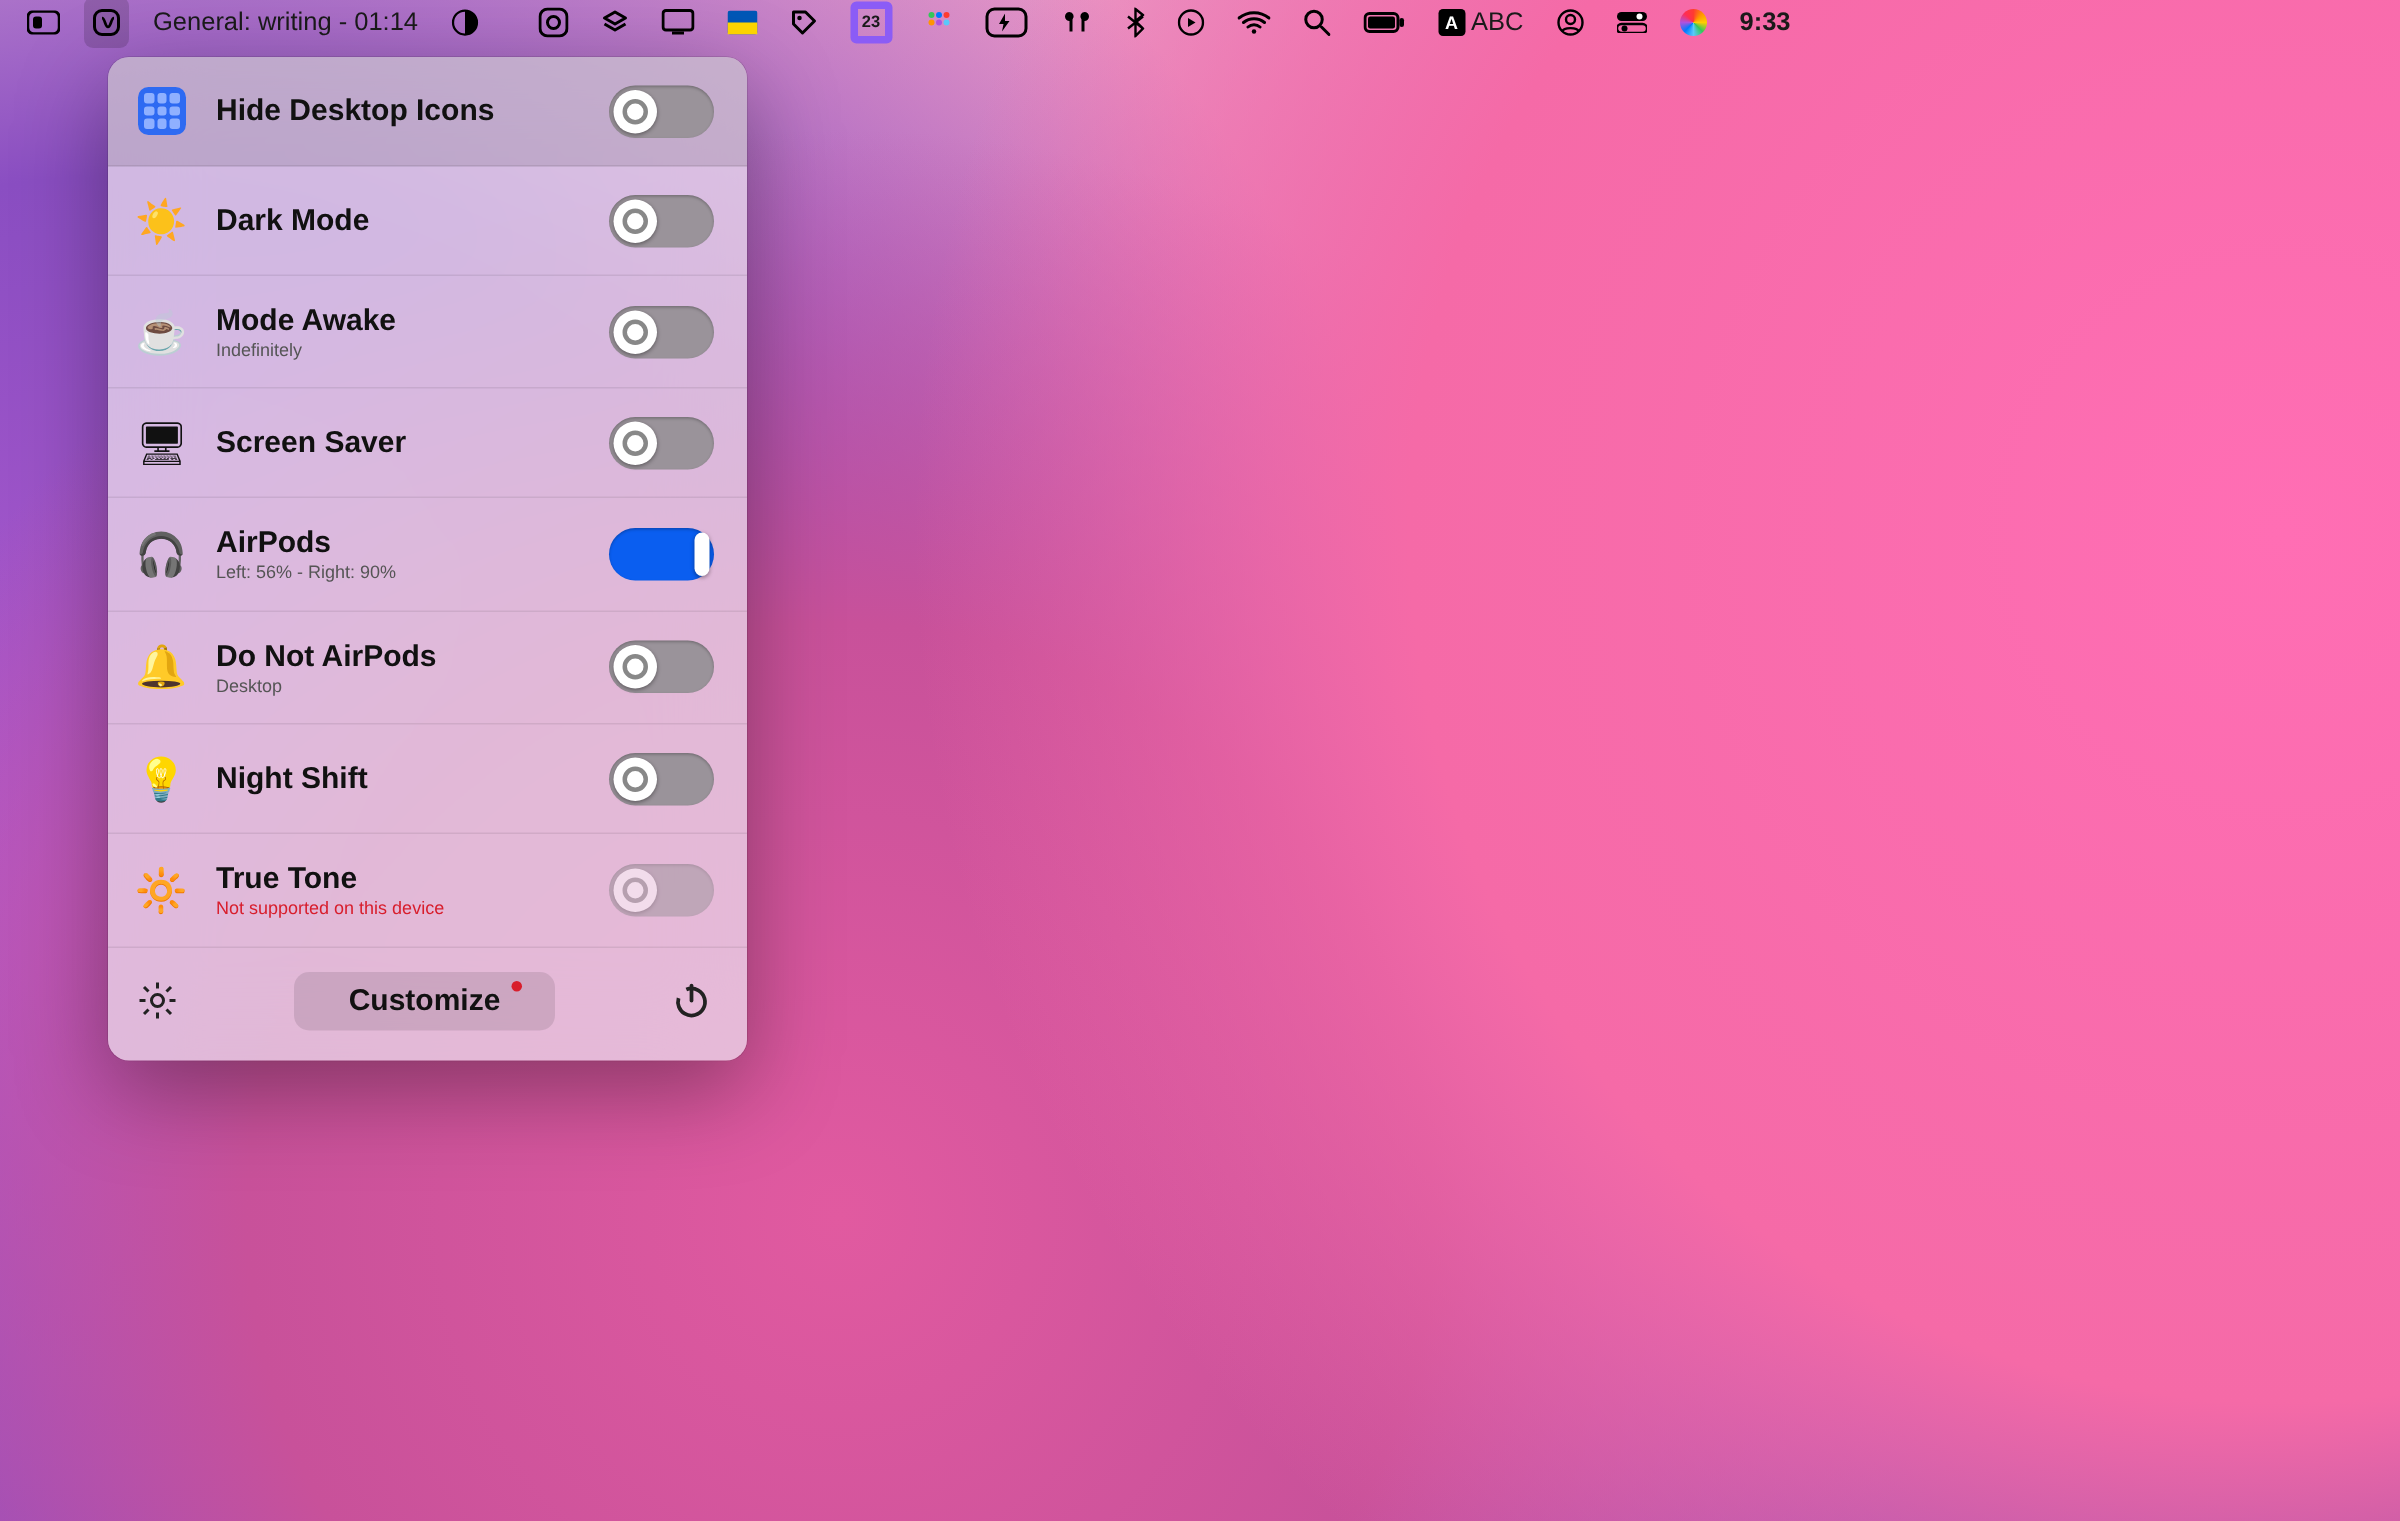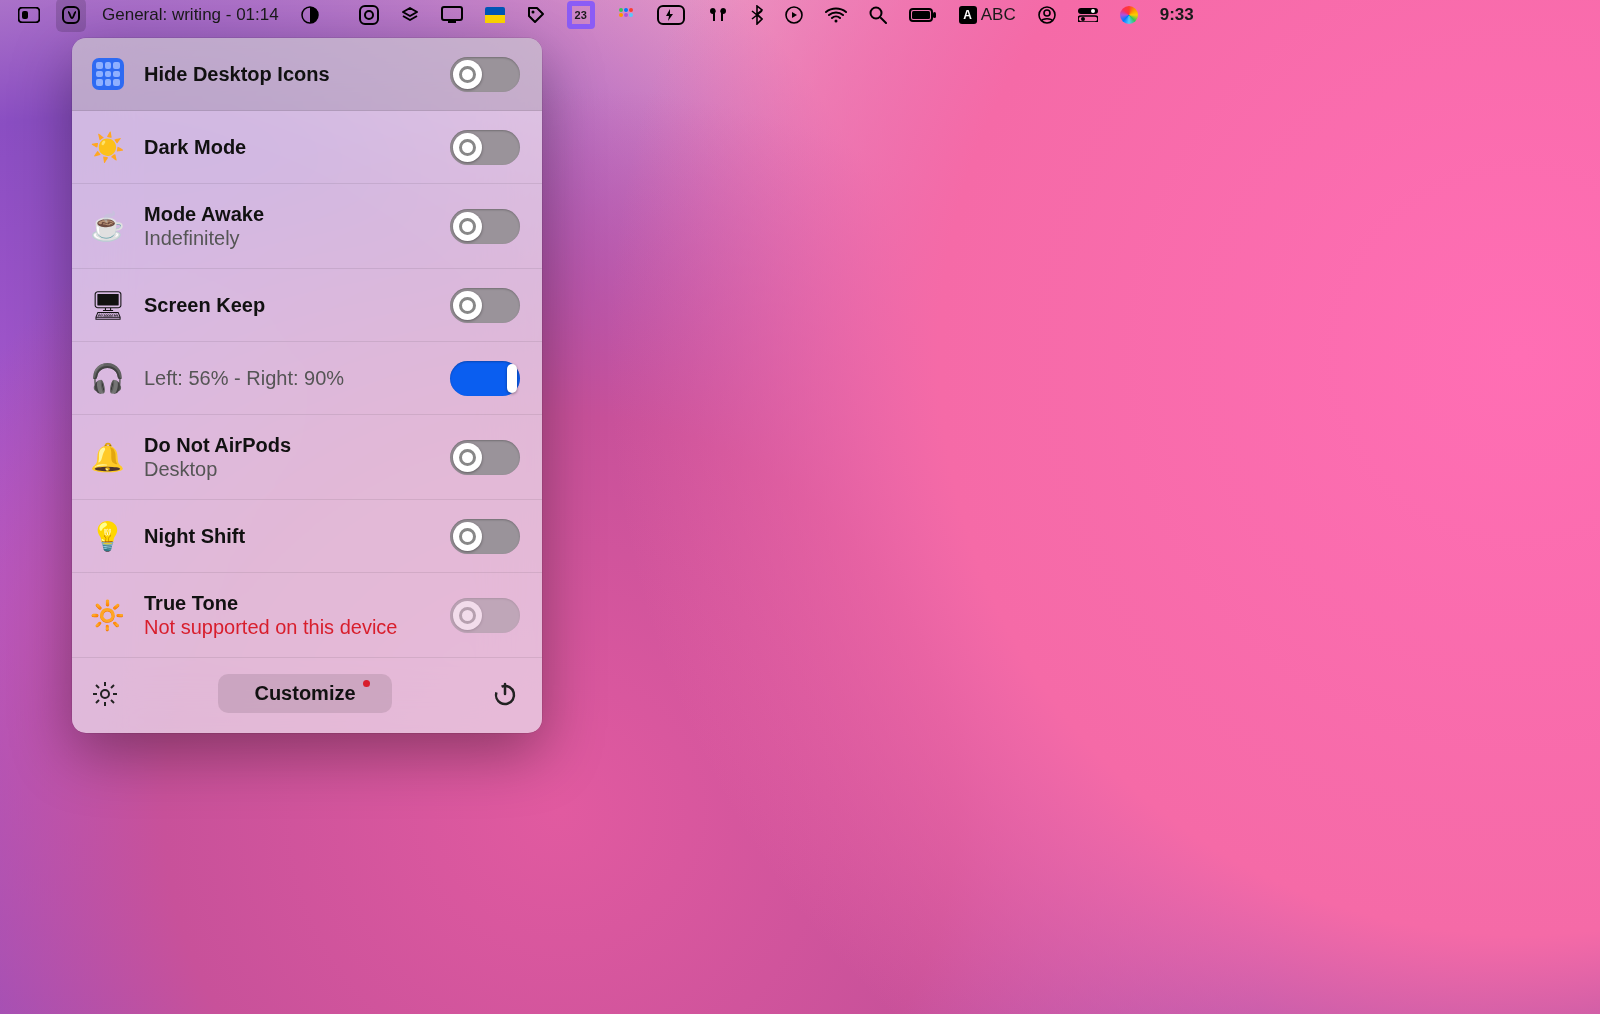--- a/index.html
+++ b/index.html
@@ -20,32 +20,32 @@
   #menubar svg{display:block;}
   #menubar .active{background:rgba(0,0,0,0.15);border-radius:6px;padding:2px 6px;margin:-2px -6px;}
   #menubar .cal{border:5px solid #8b5cf6;border-radius:4px;width:18px;height:18px;
     display:flex;align-items:center;justify-content:center;font-size:11px;font-weight:700;}
   #menubar .pill{border:2px solid #000;border-radius:6px;padding:0 6px;height:16px;
     display:flex;align-items:center;font-size:11px;font-weight:700;}
   #menubar .abc{display:flex;align-items:center;gap:4px;}
   #menubar .abc .box{background:#000;color:#fff;border-radius:3px;width:18px;height:18px;
     display:flex;align-items:center;justify-content:center;font-size:12px;font-weight:700;}
   
-  #panel{position:absolute;top:38px;left:72px;width:470px;border-radius:14px;
+  #panel{position:absolute;top:38px;left:72px;width:426px;border-radius:14px;
     background:rgba(235,225,238,0.72);backdrop-filter:blur(30px);
     box-shadow:0 20px 60px rgba(0,0,0,0.35),0 0 0 0.5px rgba(0,0,0,0.15);
     overflow:hidden;font-size:20px;color:#111;}
   .row{display:flex;align-items:center;padding:18px 22px 18px 18px;gap:18px;
     border-bottom:1px solid rgba(0,0,0,0.08);}
   .row.first{background:rgba(0,0,0,0.10);}
   .row:last-of-type{border-bottom:none;}
   .row .icon{width:36px;height:36px;display:flex;align-items:center;justify-content:center;font-size:28px;}
   .row .labels{flex:1;display:flex;flex-direction:column;line-height:1.2;}
   .row .title{font-weight:600;}
-  .row .sub{font-size:20px;color:#555;font-weight:500;}
+  .row .sub{font-size:12px;color:#555;font-weight:500;}
   .row .sub.err{color:#d81e2c;}
   .toggle{width:70px;height:35px;border-radius:18px;background:#9a939a;position:relative;
     box-shadow:inset 0 1px 2px rgba(0,0,0,0.25);}
   .toggle .knob{position:absolute;top:3px;left:3px;width:29px;height:29px;border-radius:50%;
     background:#fff;box-shadow:0 1px 3px rgba(0,0,0,0.4);}
   .toggle .knob::after{content:"";position:absolute;inset:6px;border:3px solid #888;border-radius:50%;}
   .toggle.on{background:#0a5ef0;}
   .toggle.on .knob{left:auto;right:3px;width:10px;height:29px;border-radius:5px;}
   .toggle.on .knob::after{display:none;}
   .toggle.disabled{opacity:0.5;}
@@ -242,30 +242,31 @@
       <span class="sub">Indefinitely</span>
     </span>
     <span class="toggle">
         <span class="knob"></span>
       </span>
   </div>
 
   <div class="row">
     <span class="icon">🖥</span>
     <span class="labels">
-      <span class="title">Screen Keep</span>
+      <span class="title">Screen Saver</span>
     </span>
     <span class="toggle">
         <span class="knob"></span>
       </span>
   </div>
 
   <div class="row">
     <span class="icon">🎧</span>
     <span class="labels">
+      <span class="title">AirPods</span>
       <span class="sub">Left: 56% - Right: 90%</span>
     </span>
     <span class="toggle on">
         <span class="knob"></span>
       </span>
   </div>
 
   <div class="row">
     <span class="icon">🔔</span>
     <span class="labels">

